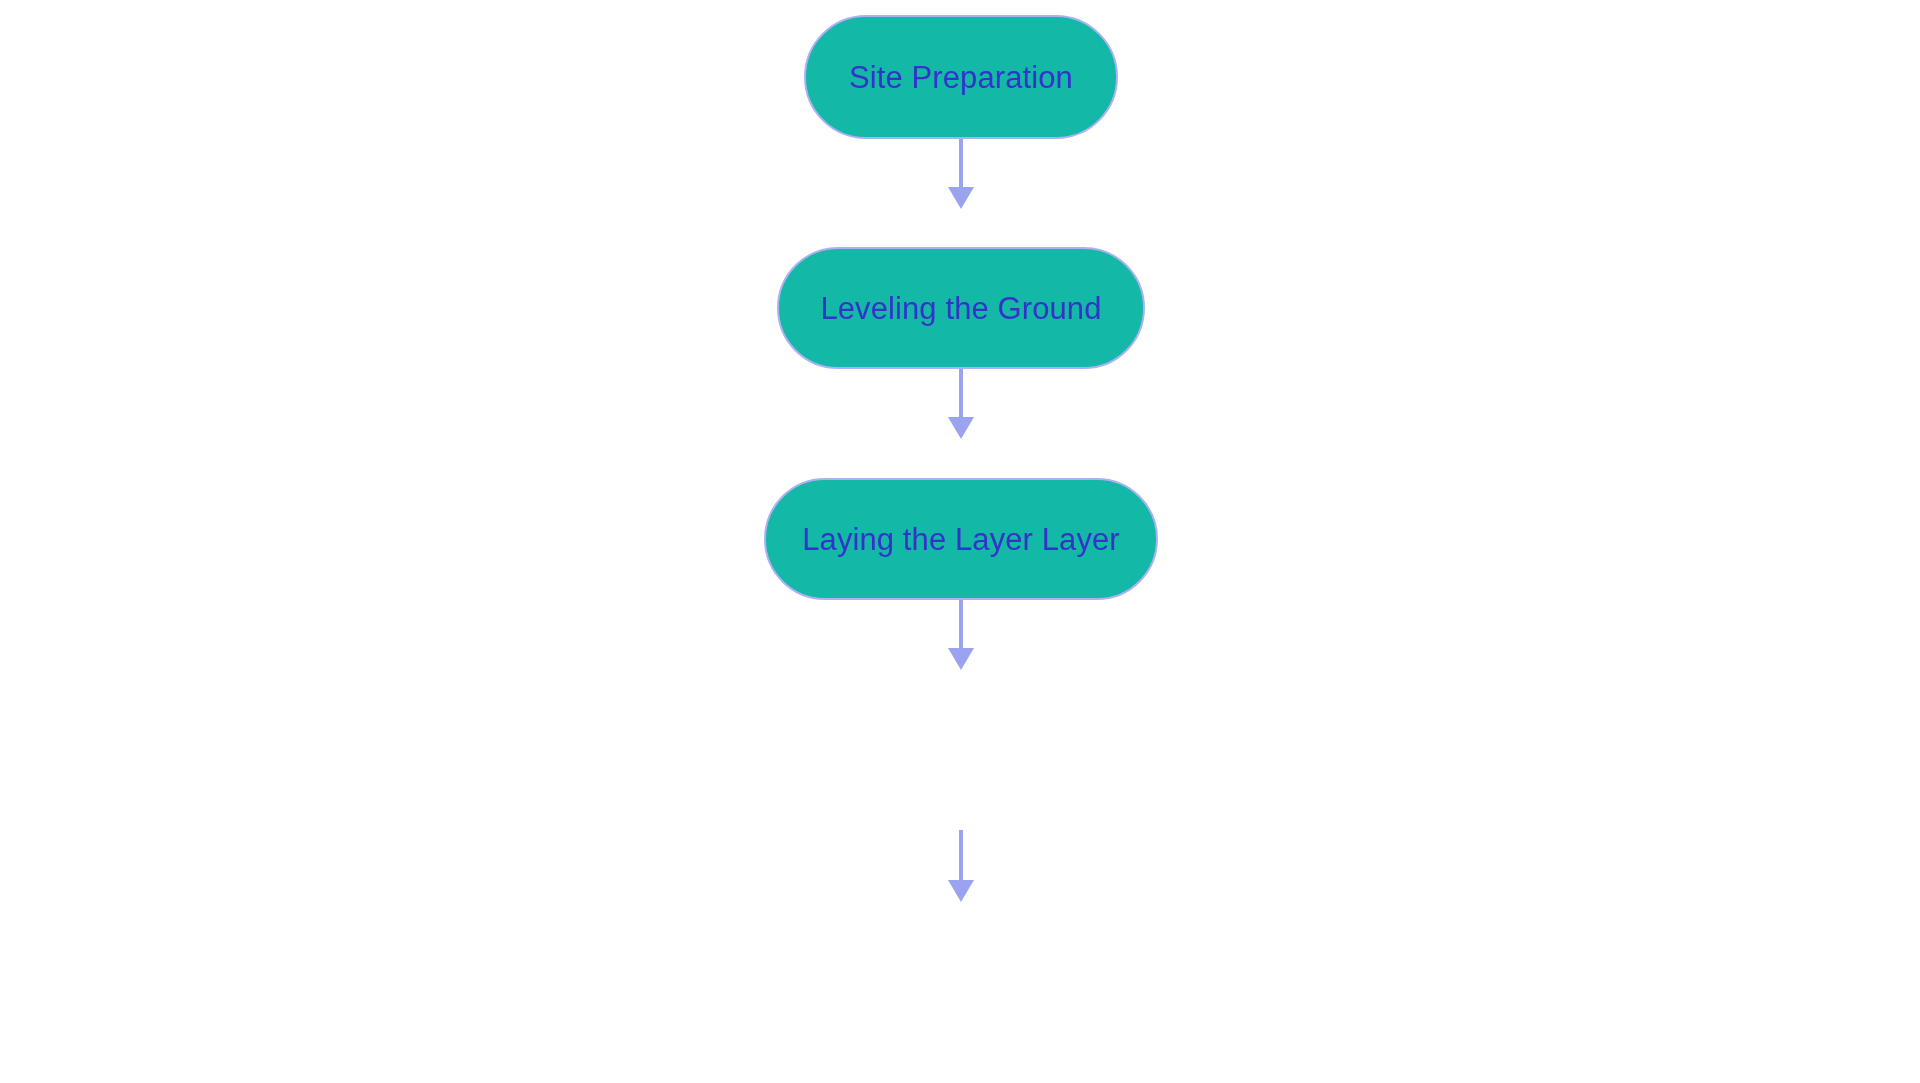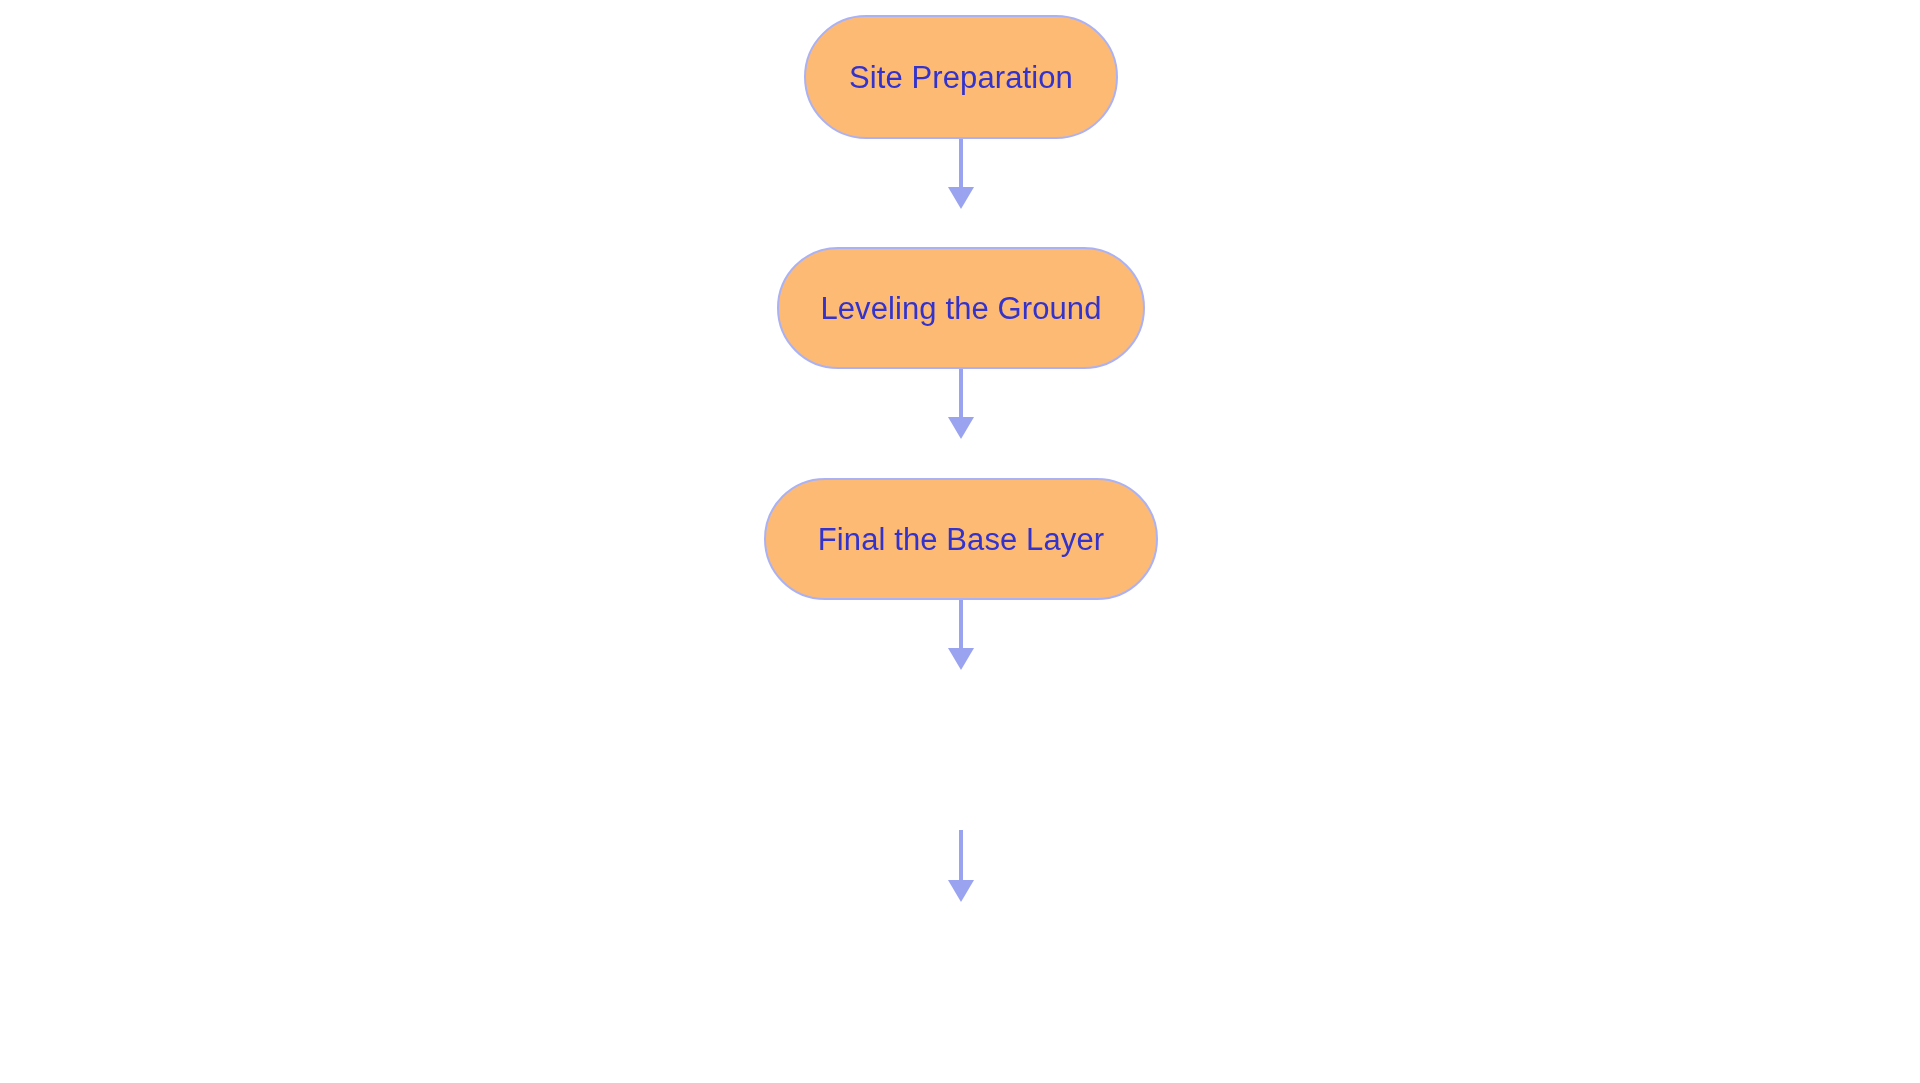--- a/index.html
+++ b/index.html
@@ -19,21 +19,21 @@
     position: relative;
     width: 1920px;
     height: 1083px;
     background: #ffffff;
   }
 
   
   .node {
     position: absolute;
     box-sizing: border-box;
-    background: #fdba74;
+    background: #14b8a6;
     border: 2px solid #aab2f5;
     border-radius: 999px;
     display: flex;
     align-items: center;
     justify-content: center;
     transform: translateX(-50%);
     left: 961px;
     z-index: 2;
   }
   .node-label {
@@ -108,21 +108,21 @@
   <div class="node node-1">
     <span class="node-label">Leveling the Ground</span>
   </div>
 
   <div class="connector conn-1">
     <div class="stem"></div>
     <div class="head"></div>
   </div>
 
   <div class="node node-2">
-    <span class="node-label">Final the Base Layer</span>
+    <span class="node-label">Laying the Layer Layer</span>
   </div>
 
   <div class="connector conn-2">
     <div class="stem"></div>
     <div class="head"></div>
   </div>
 
 
   <div class="connector conn-3">
     <div class="stem"></div>

